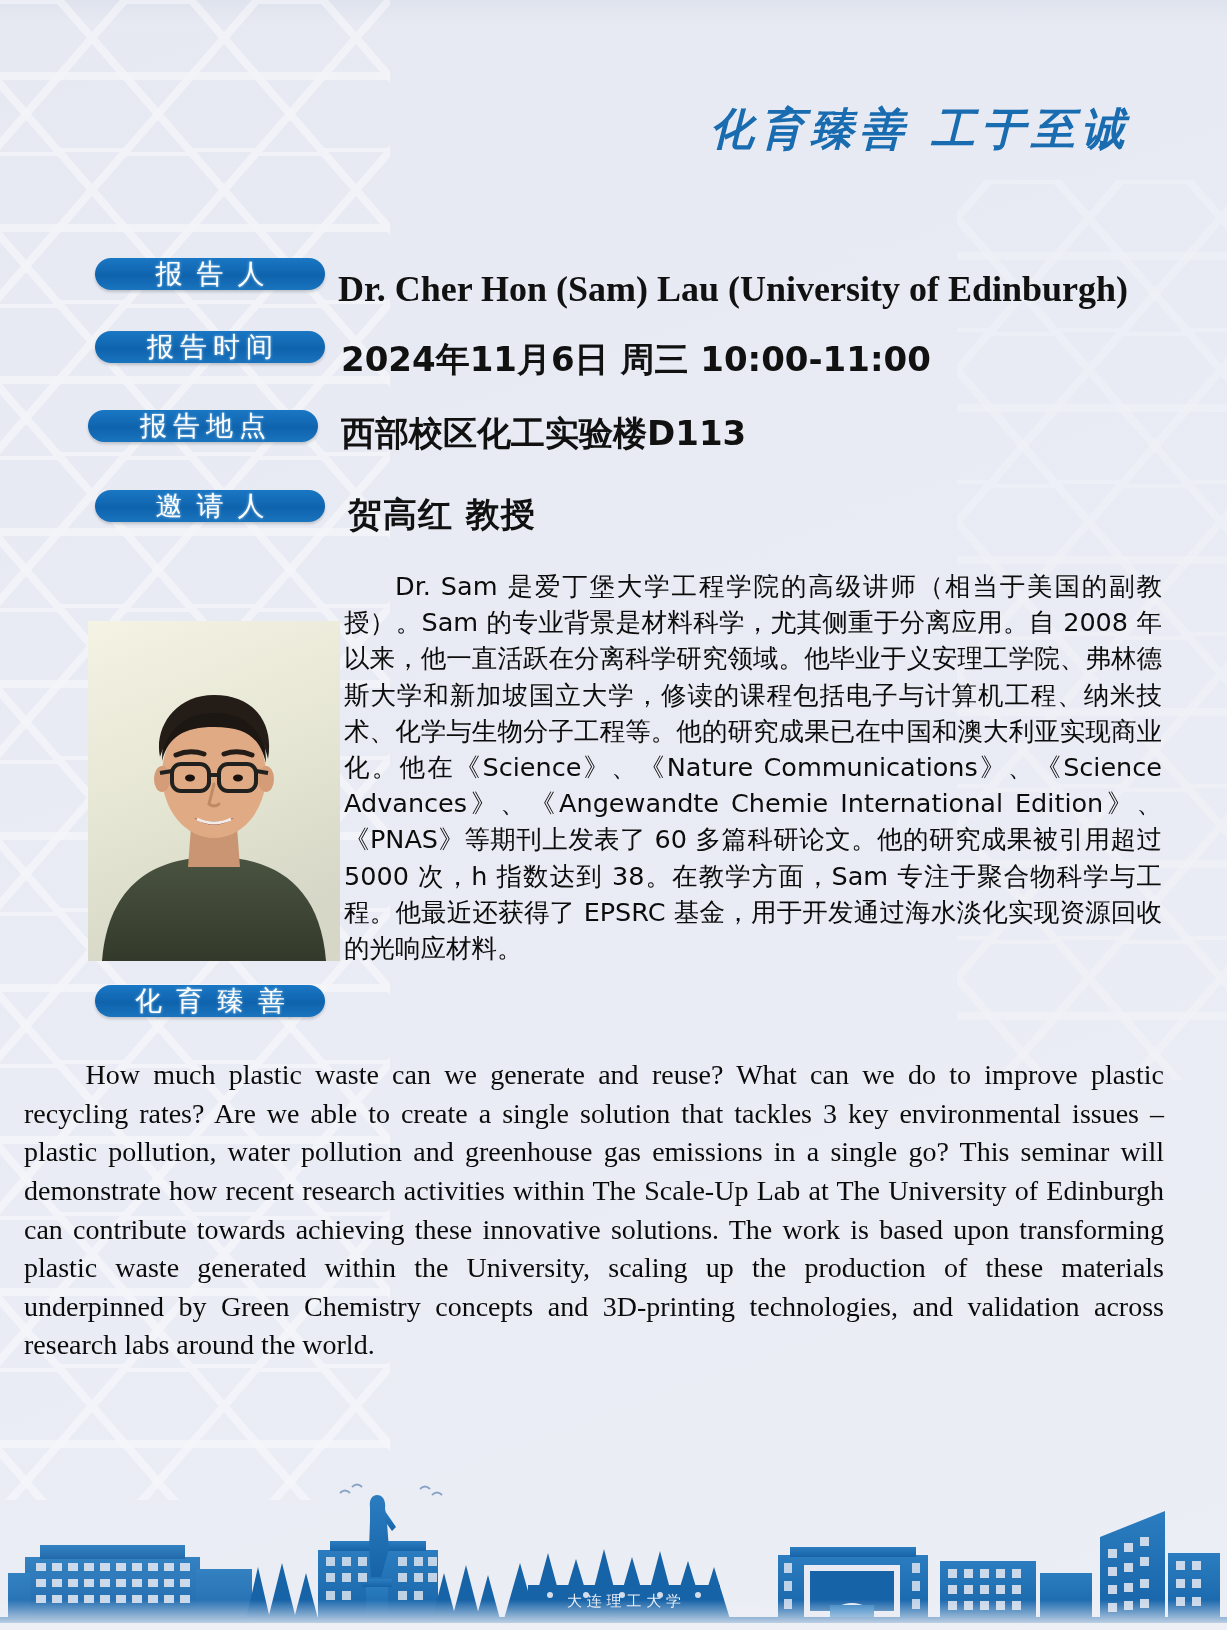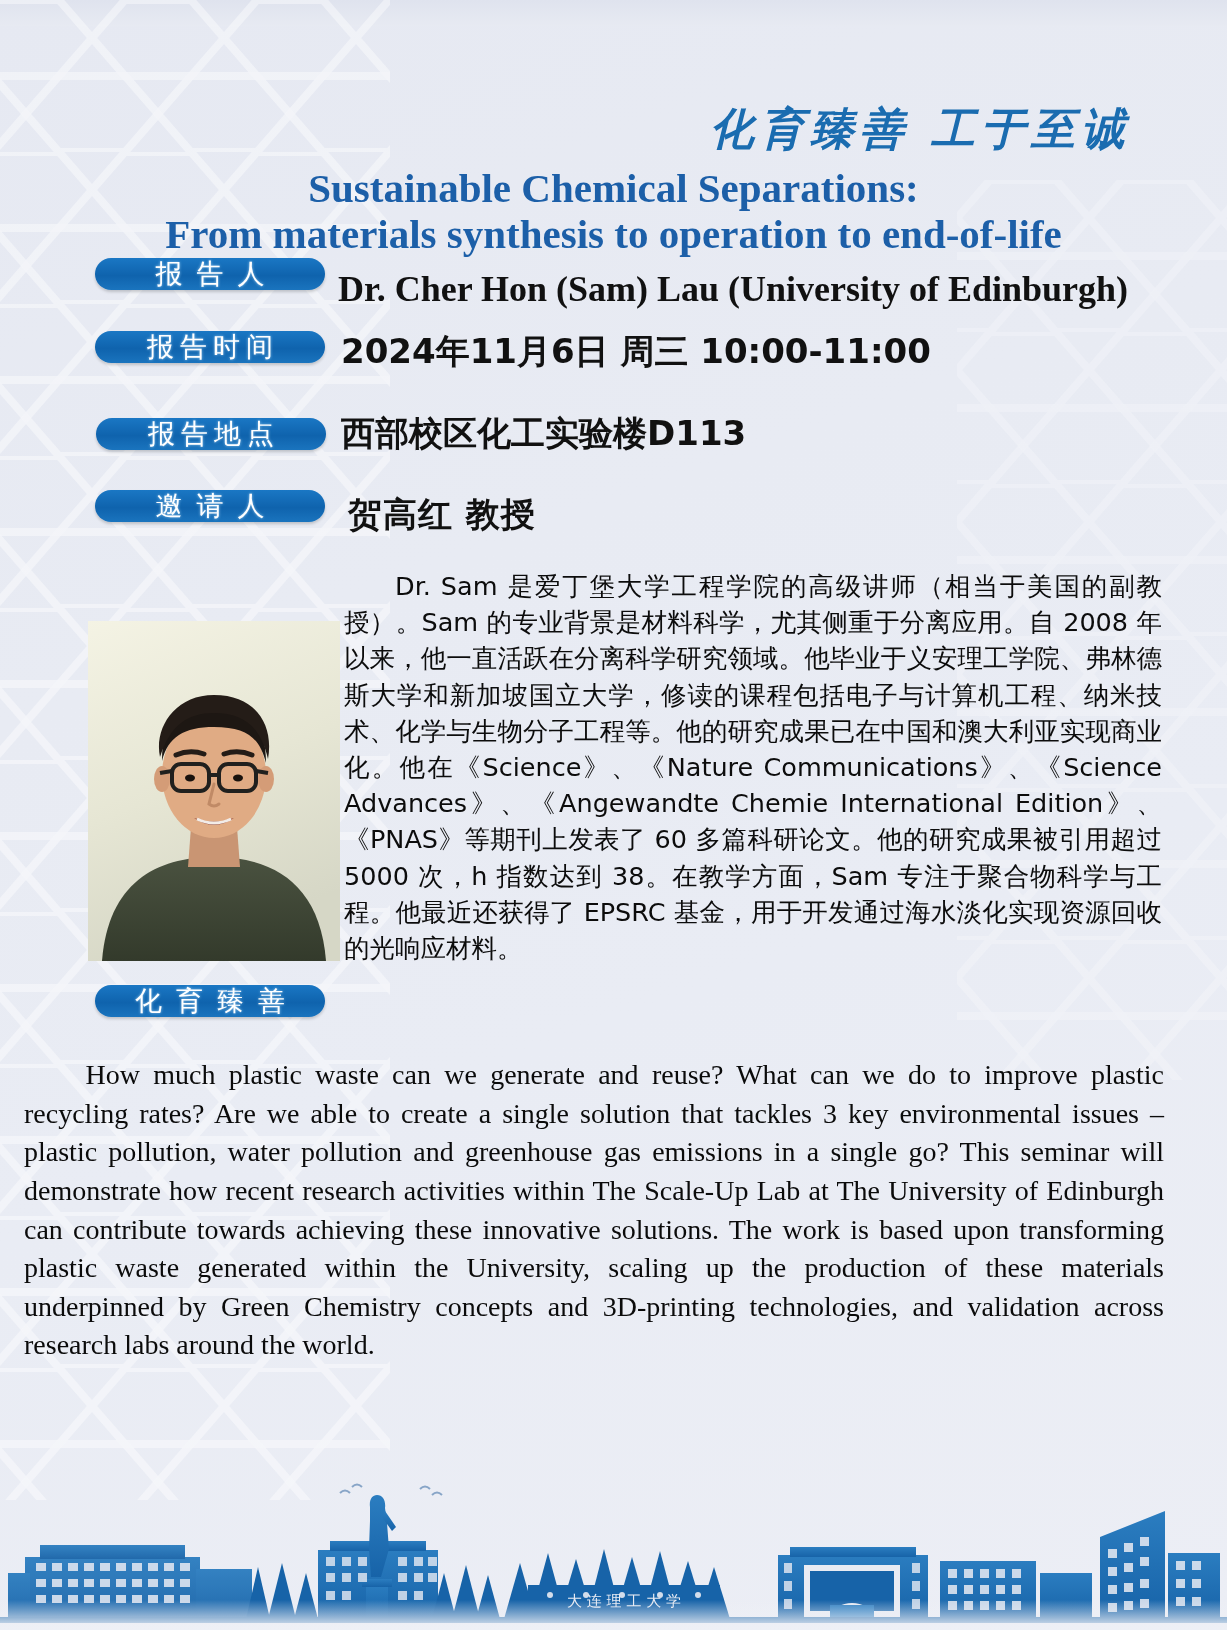--- a/index.html
+++ b/index.html
@@ -147,21 +147,21 @@
   .pill.spaced { letter-spacing: 14px; text-indent: 14px; }
   .pill.tight { letter-spacing: 6px; text-indent: 6px; }
   .row-value {
     position: absolute;
     font-family: "Liberation Serif", serif;
     font-weight: bold;
     color: #111111;
     white-space: nowrap;
   }
   .val-speaker { left: 338px; top: 268px; font-size: 36px; }
-  .val-time    { left: 341px; top: 329px; font-size: 34px; font-family: "DejaVu Sans", sans-serif; }
+  .val-time    { left: 341px; top: 337px; font-size: 34px; font-family: "DejaVu Sans", sans-serif; }
   .val-place   { left: 341px; top: 411px; font-size: 34px; font-family: "DejaVu Sans", sans-serif; }
   .val-host    { left: 348px; top: 492px; font-size: 34px; font-family: "DejaVu Sans", sans-serif; letter-spacing: 1px; }
   
   .photo {
     position: absolute;
     left: 88px; top: 621px;
     width: 252px; height: 340px;
     overflow: hidden;
     background: linear-gradient(175deg, #f2f1e2 0%, #e9e9d8 40%, #dcdccb 100%);
   }
@@ -222,32 +222,28 @@
   </svg>
 
   <svg class="hex-bg-right" viewBox="0 0 330 900" preserveAspectRatio="none">
     <rect x="0" y="0" width="330" height="900" fill="url(#hexpat)"></rect>
   </svg>
 
   <div class="header">
     <div class="motto">化育臻善 工于至诚</div>
   </div>
 
-  <div class="title">
-    <span>Sustainable Chemical Separations:</span>
-    <span class="line2">From materials synthesis to operation to end-of-life</span>
-  </div>
 
   <div class="pill spaced" style="left:95px; top:258px; width:230px;">报告人</div>
   <div class="row-value val-speaker">Dr. Cher Hon (Sam) Lau (University of Edinburgh)</div>
 
   <div class="pill tight" style="left:95px; top:331px; width:230px;">报告时间</div>
   <div class="row-value val-time">2024年11月6日 周三 10:00-11:00</div>
 
-  <div class="pill tight" style="left:96px; top:410px; width:230px;margin-top:8px;">报告地点</div>
+  <div class="pill tight" style="left:88px; top:410px; width:230px;">报告地点</div>
   <div class="row-value val-place">西部校区化工实验楼D113</div>
 
   <div class="pill spaced" style="left:95px; top:490px; width:230px;">邀请人</div>
   <div class="row-value val-host">贺高红 教授</div>
 
 
   <div class="pill spaced" style="left:95px; top:985px; width:230px;">化育臻善</div>
 
   <div class="photo">
     <svg width="252" height="340" viewBox="0 0 252 340">

